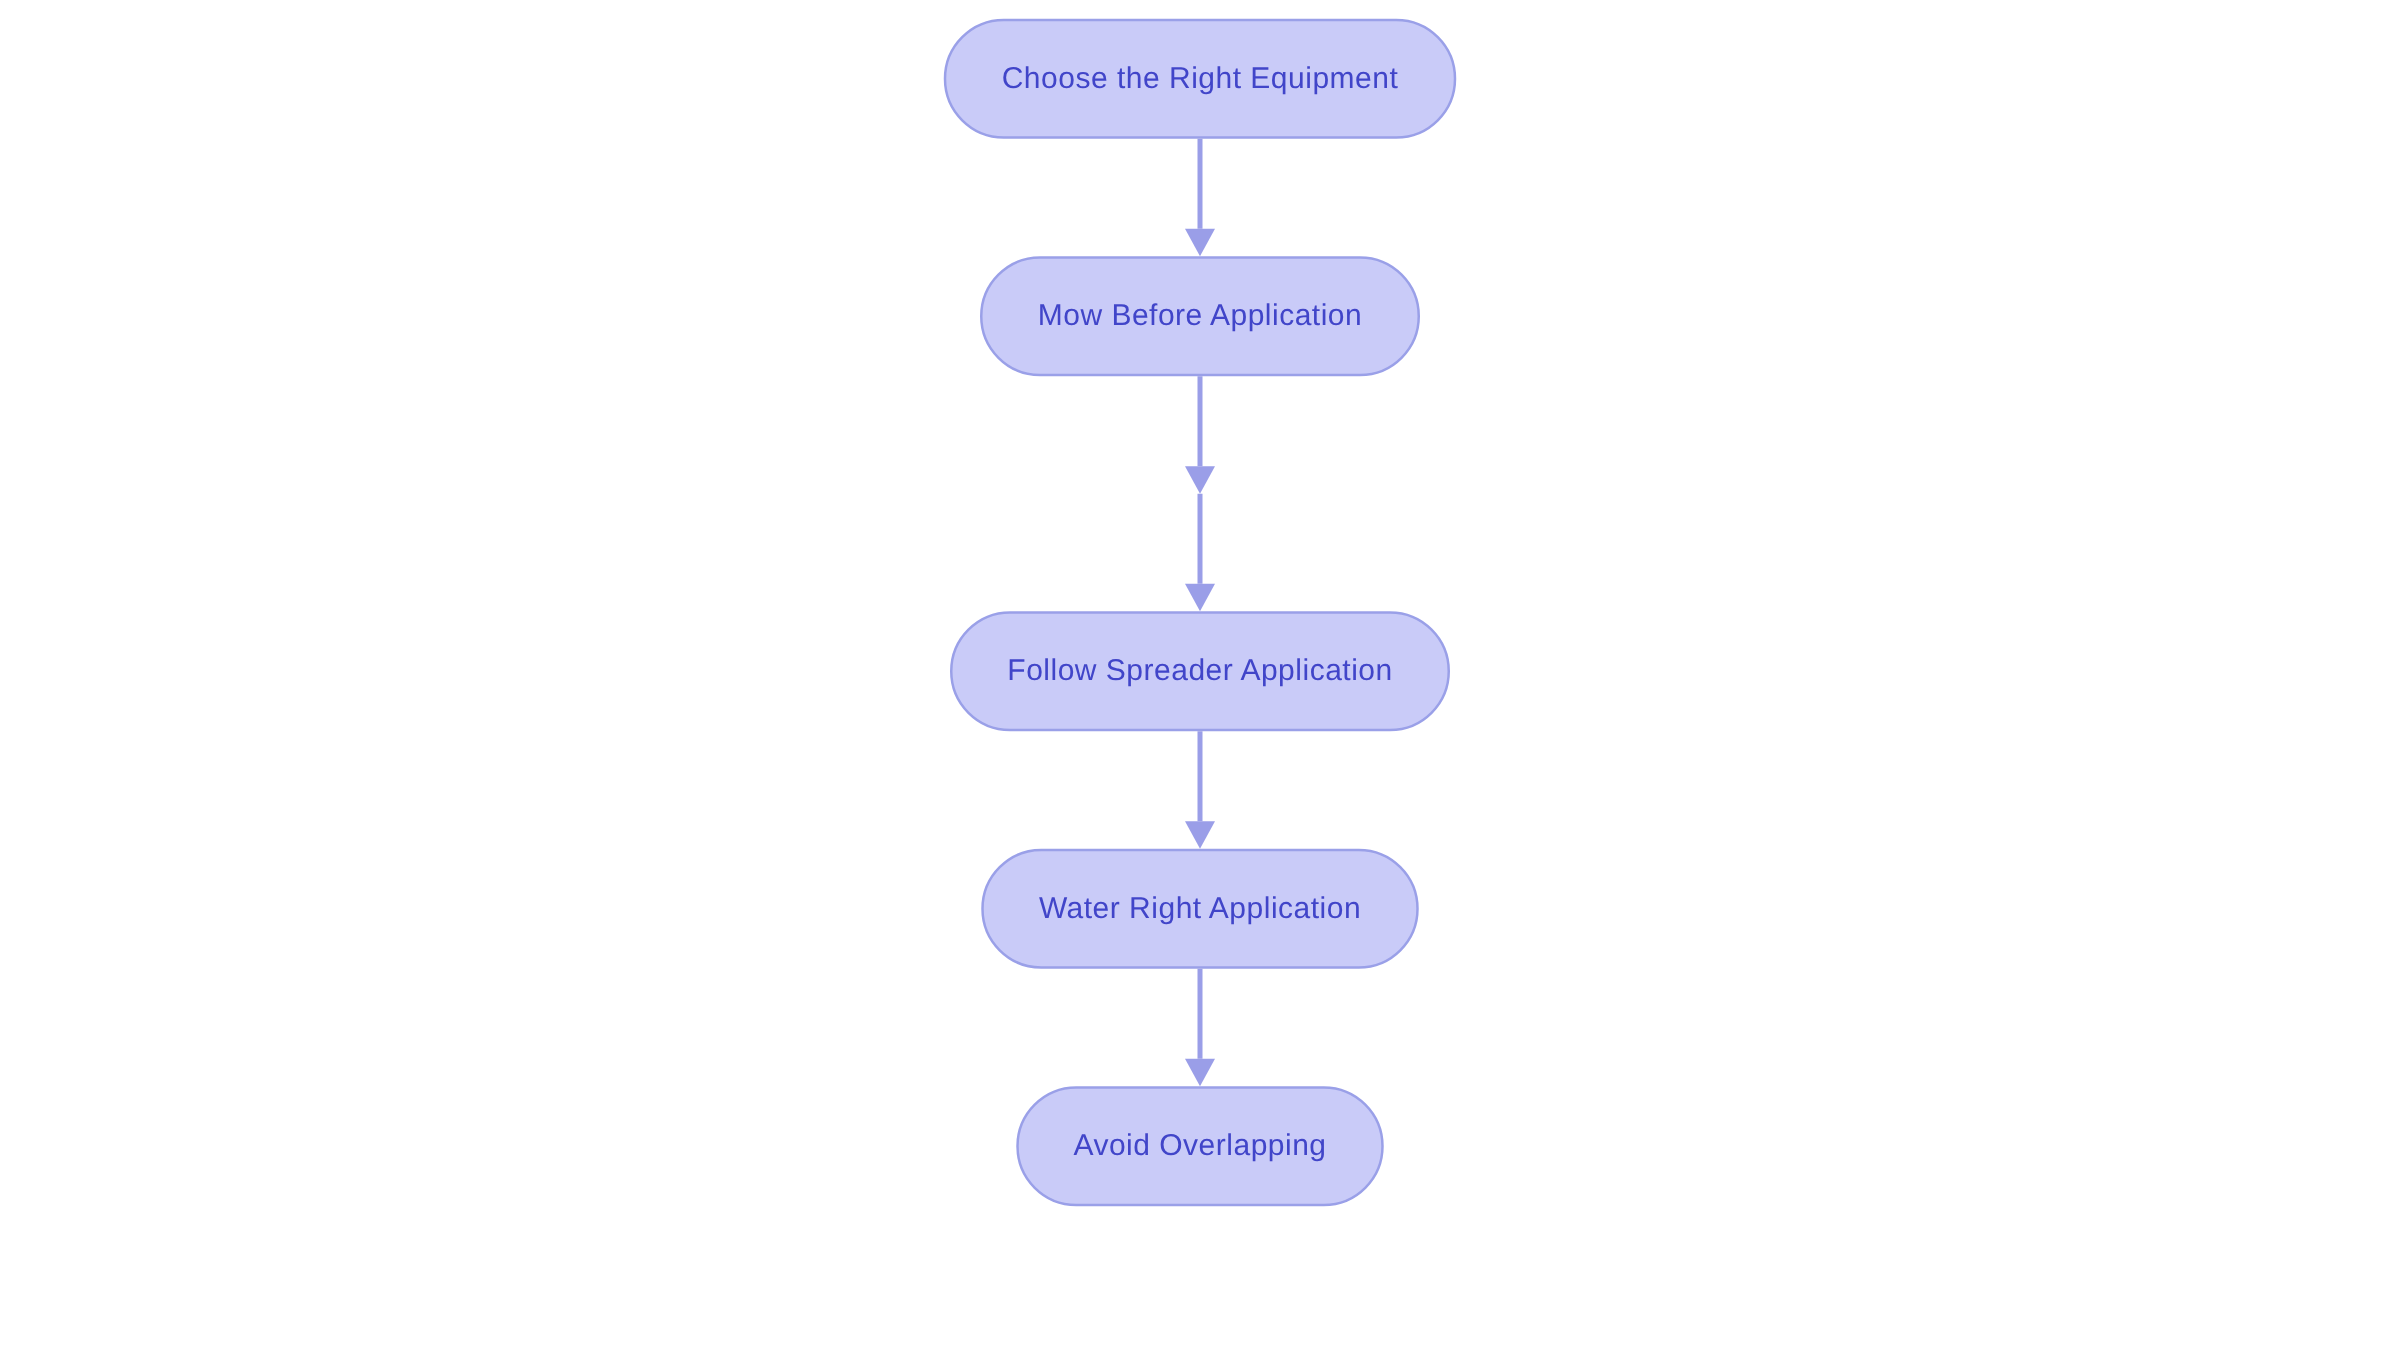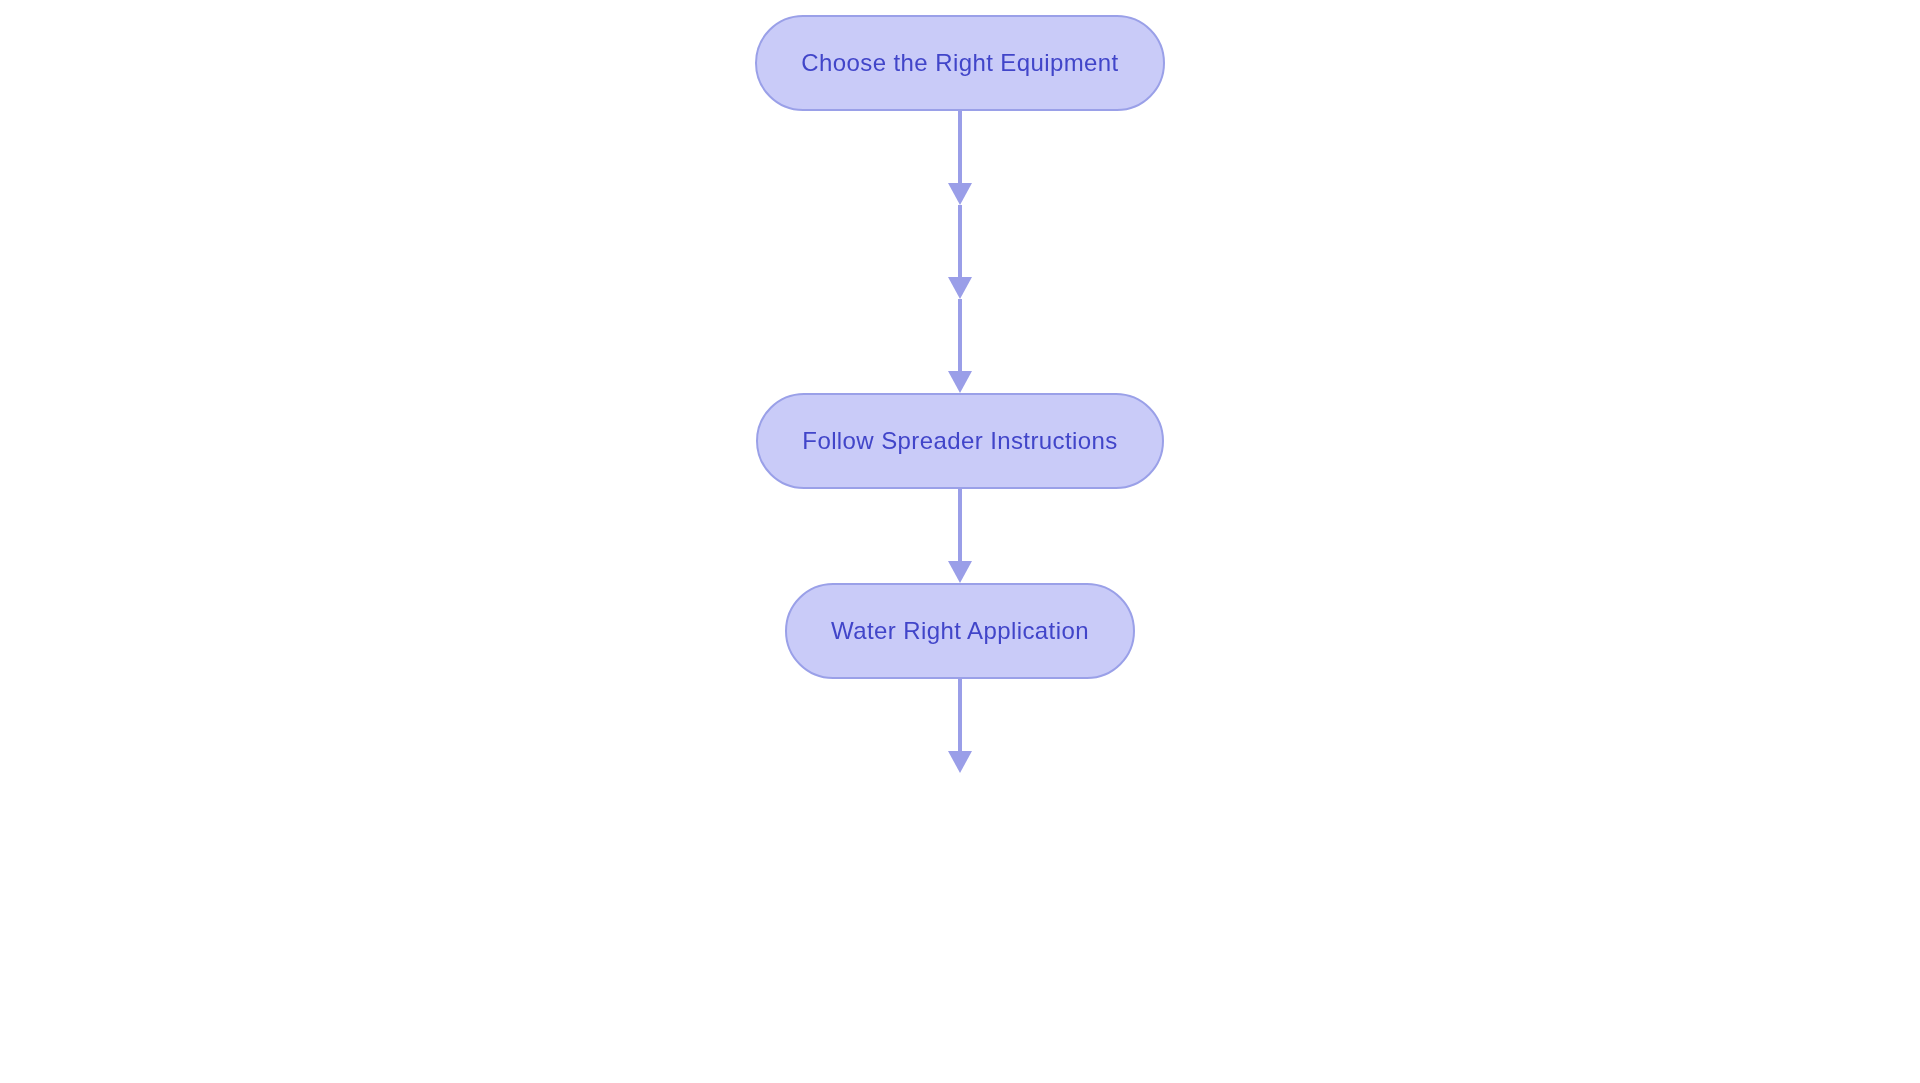--- a/index.html
+++ b/index.html
@@ -71,44 +71,50 @@
 
   <div class="node">
     <span class="node-label">Choose the Right Equipment</span>
   </div>
 
   <div class="arrow">
     <div class="arrow-line"></div>
     <div class="arrow-head"></div>
   </div>
 
+  <div class="node">
+    <span class="node-label">Mow Before Application</span>
+  </div>
 
   <div class="arrow">
     <div class="arrow-line"></div>
     <div class="arrow-head"></div>
   </div>
 
 
   <div class="arrow">
     <div class="arrow-line"></div>
     <div class="arrow-head"></div>
   </div>
 
   <div class="node">
-    <span class="node-label">Follow Spreader Instructions</span>
+    <span class="node-label">Follow Spreader Application</span>
   </div>
 
   <div class="arrow">
     <div class="arrow-line"></div>
     <div class="arrow-head"></div>
   </div>
 
   <div class="node">
     <span class="node-label">Water Right Application</span>
   </div>
 
   <div class="arrow">
     <div class="arrow-line"></div>
     <div class="arrow-head"></div>
   </div>
 
+  <div class="node">
+    <span class="node-label">Avoid Overlapping</span>
+  </div>
 
 </div>
 
 </body></html>

